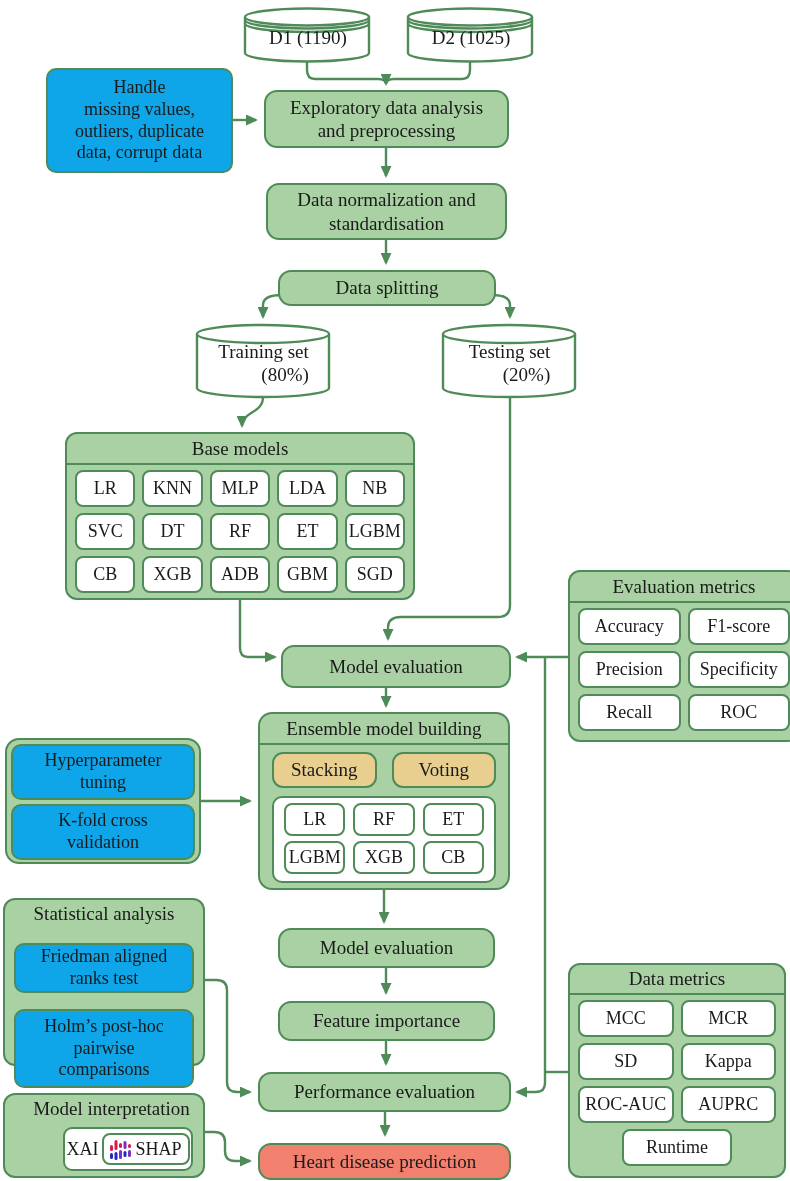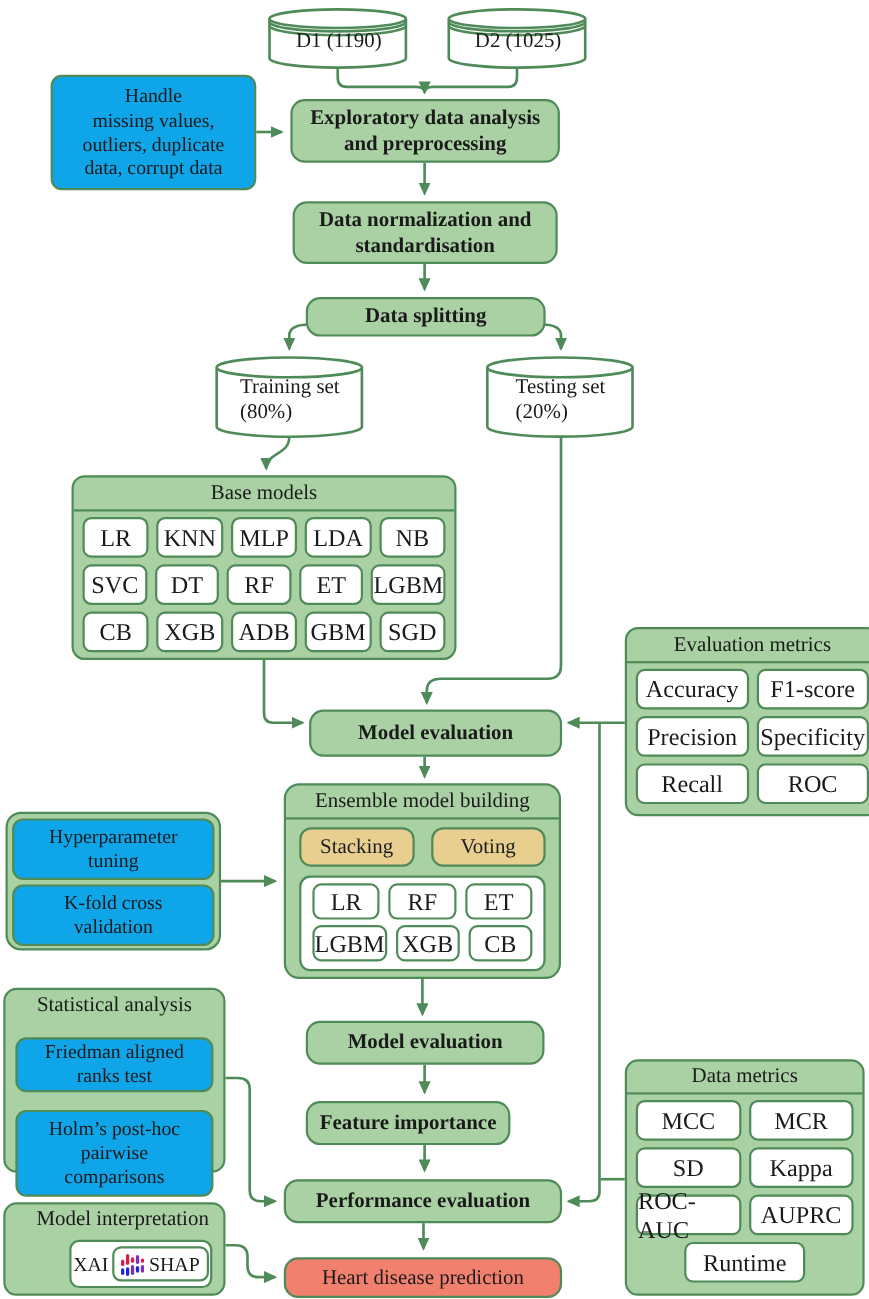--- a/index.html
+++ b/index.html
@@ -2,31 +2,31 @@
 <html><head>
 <meta charset="utf-8">
 <style>
   :root { --gf:#a9d1a3; --gb:#4f8b58; --tan:#e8cf90; --red:#f1806e; --tx:#1a1a1a; }
   * { margin:0; padding:0; box-sizing:border-box; }
   body { background:#fff; font-family:"Liberation Serif","DejaVu Serif",serif; color:var(--tx); }
   #canvas { position:relative; width:790px; height:1181px; background:#fff; overflow:hidden; }
   #wires { position:absolute; left:0; top:0; width:790px; height:1181px; }
   .box { position:absolute; border:2.4px solid var(--gb); display:flex; align-items:center;
          justify-content:center; text-align:center; white-space:pre-line; font-size:19px; line-height:1.22; }
-  .green { background:var(--gf); border-radius:13px;font-weight:bold; }
+  .green { background:var(--gf); border-radius:13px; }
   .white { background:#0ea5e9; border-radius:10px; }
   .container { position:absolute; background:var(--gf); border:2.6px solid var(--gb); border-radius:12px; }
   .hdr { display:flex; align-items:center; justify-content:center; font-size:19px; }
   .hdr.line { border-bottom:2.4px solid var(--gb); }
   .rows { display:flex; flex-direction:column; gap:6px; padding:5px 8px; }
   .row { display:flex; gap:7px; }
   .cell { background:#fff; border:2.2px solid var(--gb); border-radius:8px; flex:1;
-          display:flex; align-items:center; justify-content:center; font-size:22px; }
+          display:flex; align-items:center; justify-content:center; font-size:18px; }
   .cyl-label { position:absolute; display:flex; align-items:center; justify-content:center;
-               text-align:left; white-space:pre-line; font-size:19px; line-height:1.22; }
+               text-align:right; white-space:pre-line; font-size:19px; line-height:1.22; }
   .tan { background:var(--tan); border:2.4px solid var(--gb); border-radius:11px; flex:1;
          display:flex; align-items:center; justify-content:center; font-size:19px; }
 </style>
 </head>
 <body>
 
 <div id="canvas">
 
   <svg id="wires" viewBox="0 0 790 1181">
     <defs>
@@ -179,21 +179,21 @@
     <div class="hdr" style="height:27px;">Statistical analysis</div>
     <div class="box white" style="position:static;height:50px;margin:16px 9px;font-size:18px;">Friedman aligned
 ranks test</div>
     <div class="box white" style="position:static;height:79px;margin:4px 9px 0 9px;font-size:18px;">Holm’s post-hoc
 pairwise
 comparisons</div>
   </div>
 
   <div class="box green" style="left:278px;top:928px;width:217px;height:40px;">Model evaluation</div>
 
-  <div class="box green" style="left:278px;top:1001px;width:186px;height:40px;">Feature importance</div>
+  <div class="box green" style="left:278px;top:1001px;width:217px;height:40px;">Feature importance</div>
 
   <div class="box green" style="left:258px;top:1072px;width:253px;height:40px;">Performance evaluation</div>
 
   <div class="container" style="left:568px;top:963px;width:218px;height:215px;">
     <div class="hdr line" style="height:30px;">Data metrics</div>
     <div class="rows" style="padding:5px 8px 0 8px;">
       <div class="row">
         <div class="cell" style="height:37px;">MCC</div>
         <div class="cell" style="height:37px;">MCR</div>
       </div>

